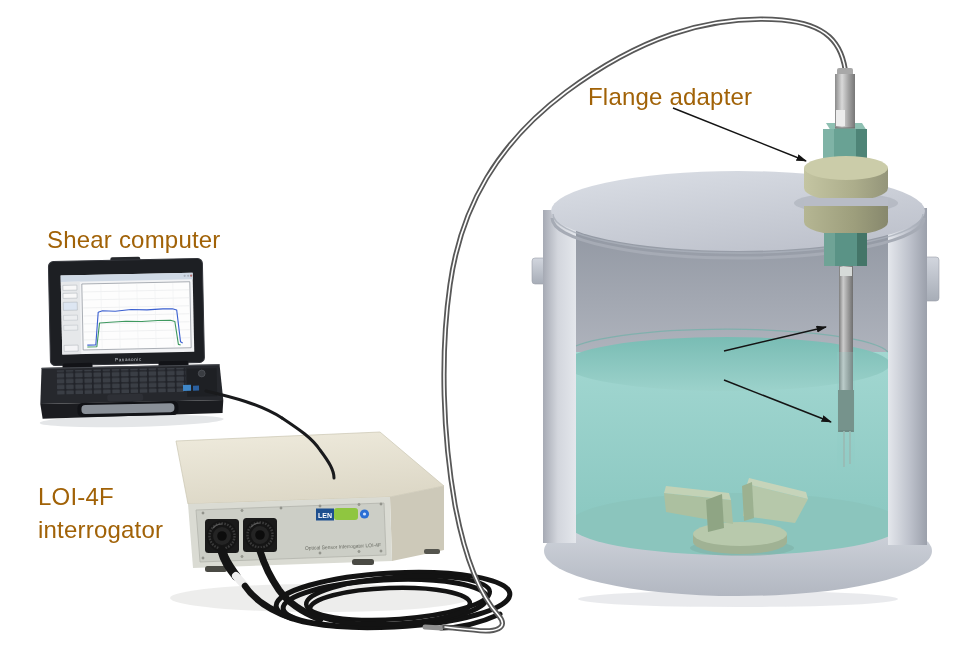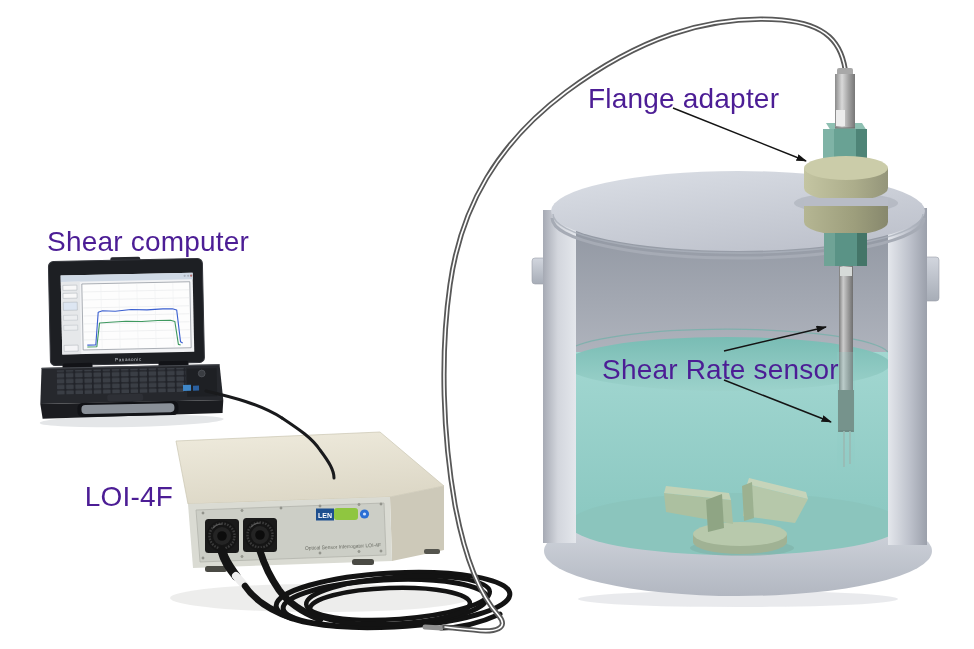--- a/index.html
+++ b/index.html
@@ -2,24 +2,24 @@
 <html><head>
 <meta charset="utf-8">
 <style>
   html,body{margin:0;padding:0;background:#ffffff;}
   .stage{
     position:relative;width:974px;height:649px;background:#ffffff;
     font-family:"Liberation Sans", sans-serif;overflow:hidden;
   }
   .stage svg{position:absolute;left:0;top:0;}
   .callout{
-    position:absolute;color:#4c1d95;font-size:28px;letter-spacing:0.2px;
+    position:absolute;color:#a16207;font-size:24px;letter-spacing:0.2px;
     white-space:nowrap;
   }
-  .callout.center{text-align:center;white-space:normal;}
+  .callout.center{text-align:left;white-space:normal;}
   .line{line-height:33px;}
 </style>
 </head>
 <body>
 
 <div class="stage">
 
 <svg width="974" height="649" viewBox="0 0 974 649">
   <defs>
     <linearGradient id="lidGrad" x1="0" y1="0" x2="0.6" y2="1">
@@ -312,19 +312,19 @@
     <line x1="673" y1="108" x2="806" y2="161" marker-end="url(#ah)"></line>
     <line x1="724" y1="351" x2="826" y2="327" marker-end="url(#ah)"></line>
     <line x1="724" y1="380" x2="831" y2="422" marker-end="url(#ah)"></line>
   </g>
 </svg>
 
 <div class="callout" style="left:47px;top:226px;">Shear computer</div>
 
 <div class="callout center" style="left:38px;top:480px;width:182px;">
   <div class="line">LOI-4F</div>
+  <div class="line">interrogator</div>
 </div>
 
 <div class="callout" style="left:588px;top:83px;">Flange adapter</div>
 
-<div class="callout" style="left:602px;top:354px;">Shear Rate sensor</div>
 
 </div>
 
 </body></html>

